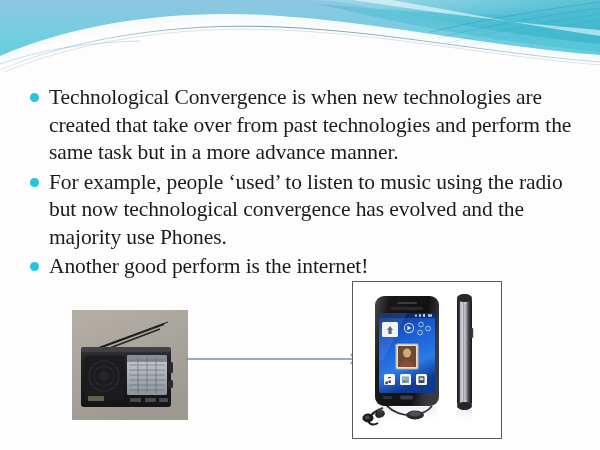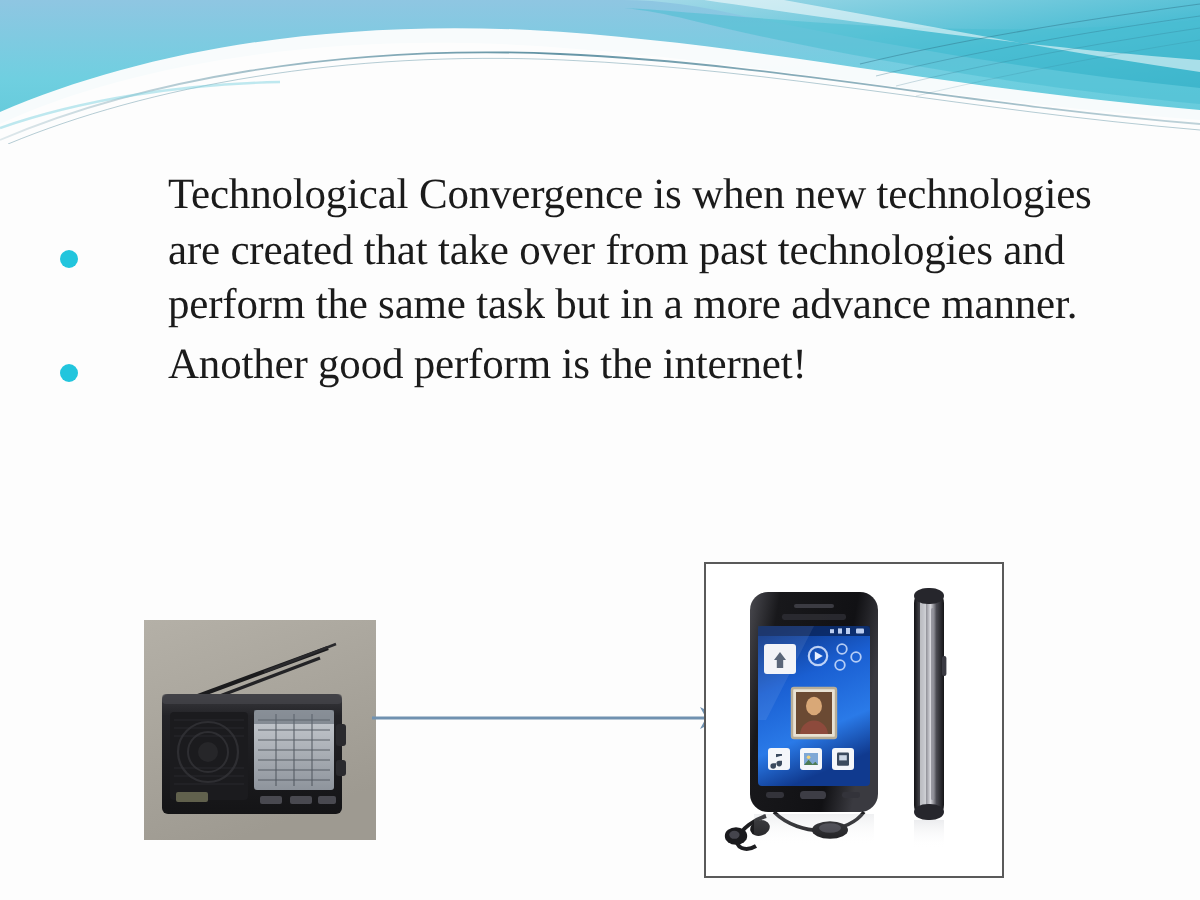--- a/index.html
+++ b/index.html
@@ -33,23 +33,22 @@
 
   
   #body-text {
     position: absolute;
     left: 30px;
     top: 84px;
     width: 545px;
   }
   .bullet-row {
     display: flex;
-    align-items: center;
+    align-items: flex-start;
     margin-bottom: 2px;
-    gap: 35px;
   }
   .bullet-dot {
     flex: 0 0 auto;
     width: 9px;
     height: 9px;
     border-radius: 50%;
     background: #22c5dd;
     margin-top: 9px;
     margin-right: 10px;
   }
@@ -144,20 +143,24 @@
     </svg>
   </div>
 
   <div id="body-text">
 
     <div class="bullet-row">
       <span class="bullet-dot"></span>
       <span class="bullet-text">Technological Convergence is when new technologies are created that take over from past technologies and perform the same task but in a more advance manner.</span>
     </div>
 
+    <div class="bullet-row">
+      <span class="bullet-dot"></span>
+      <span class="bullet-text">For example, people ‘used’ to listen to music using the radio but now technological convergence has evolved and the majority use Phones.</span>
+    </div>
 
     <div class="bullet-row">
       <span class="bullet-dot"></span>
       <span class="bullet-text">Another good perform is the internet!</span>
     </div>
 
   </div>
 
   <div id="radio-photo">
     <svg width="116" height="110" viewBox="0 0 116 110" xmlns="http://www.w3.org/2000/svg">

